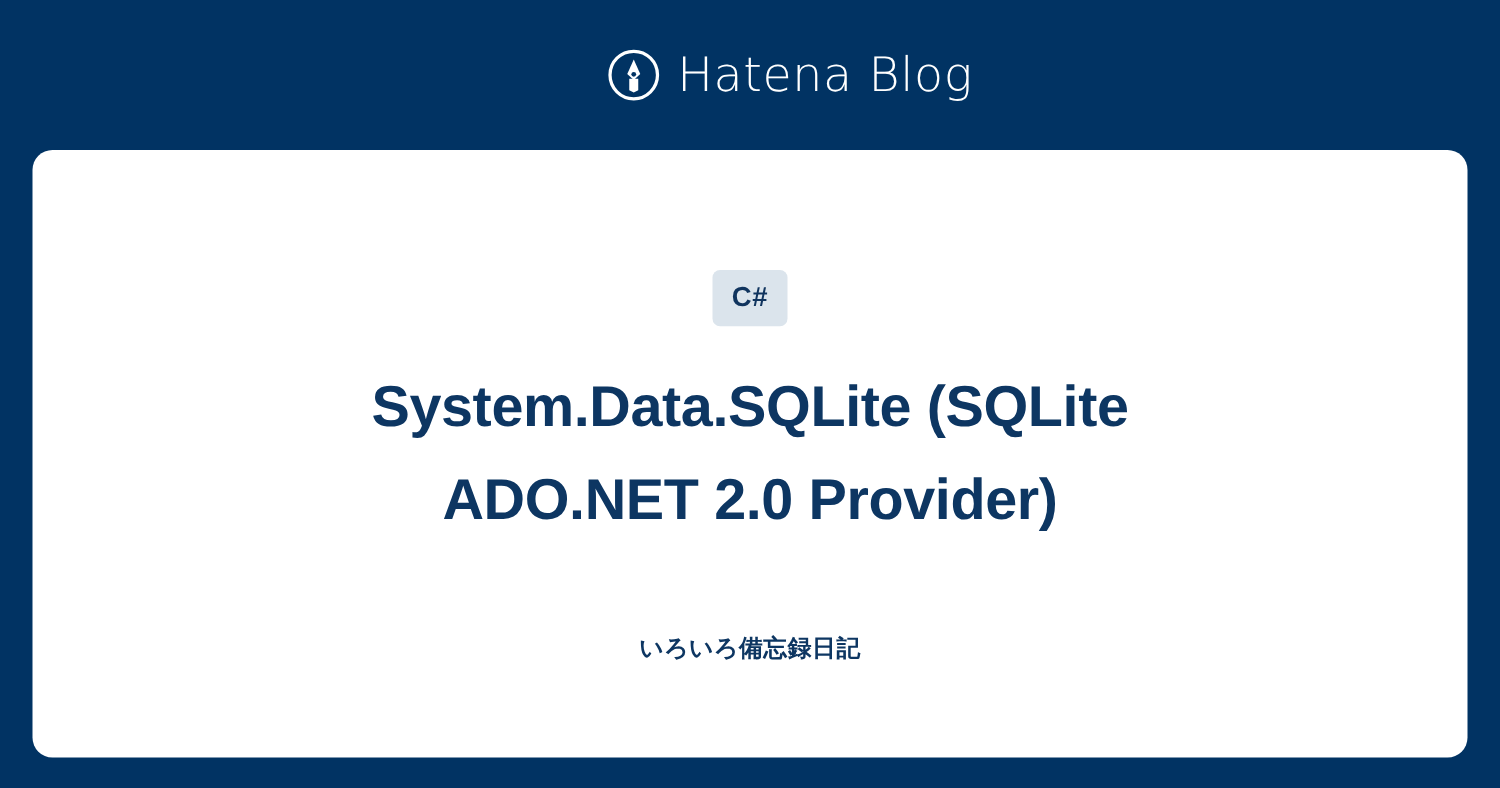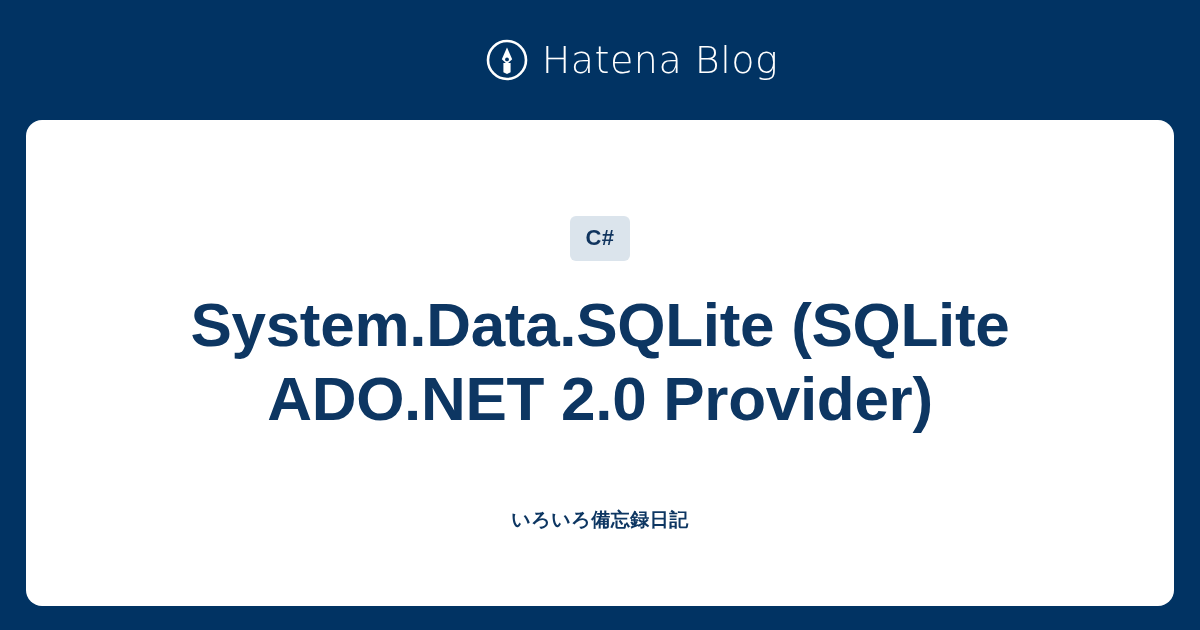--- a/index.html
+++ b/index.html
@@ -71,21 +71,21 @@
     line-height: 1;
     padding: 11px 15px 12px 15px;
     border-radius: 6px;
     letter-spacing: 0.5px;
     white-space: nowrap;
   }
 
   .entry-title {
     margin-top: 27px;
     color: #0d3662;
-    font-size: 62px;
+    font-size: 46px;
     font-weight: bold;
     line-height: 74px;
     text-align: center;
     letter-spacing: -0.3px;
     max-width: 820px;
     word-break: break-word;
   }
 
   .blog-subtitle {
     margin-top: 72px;

